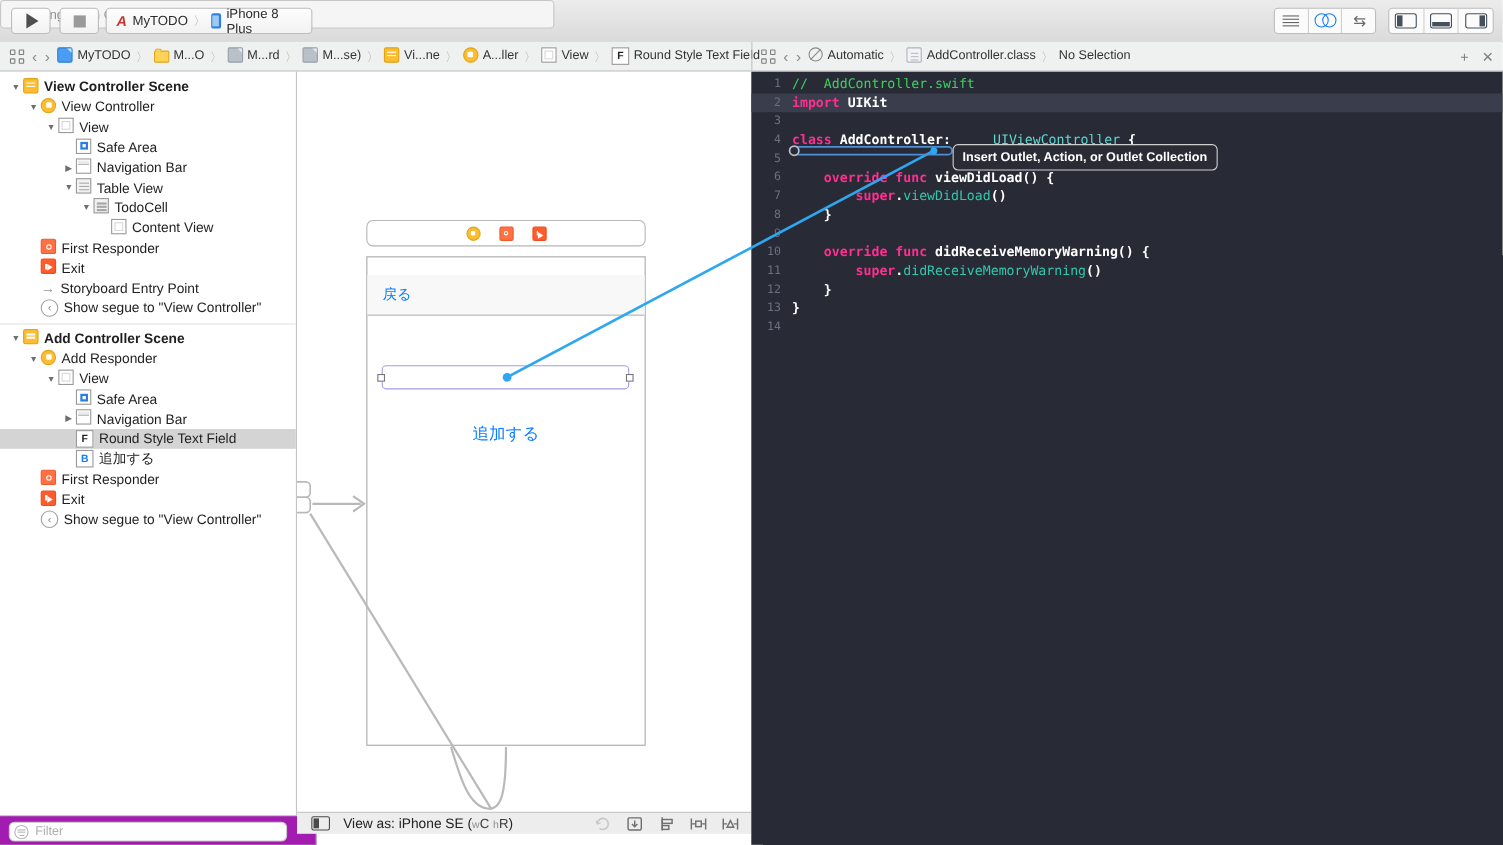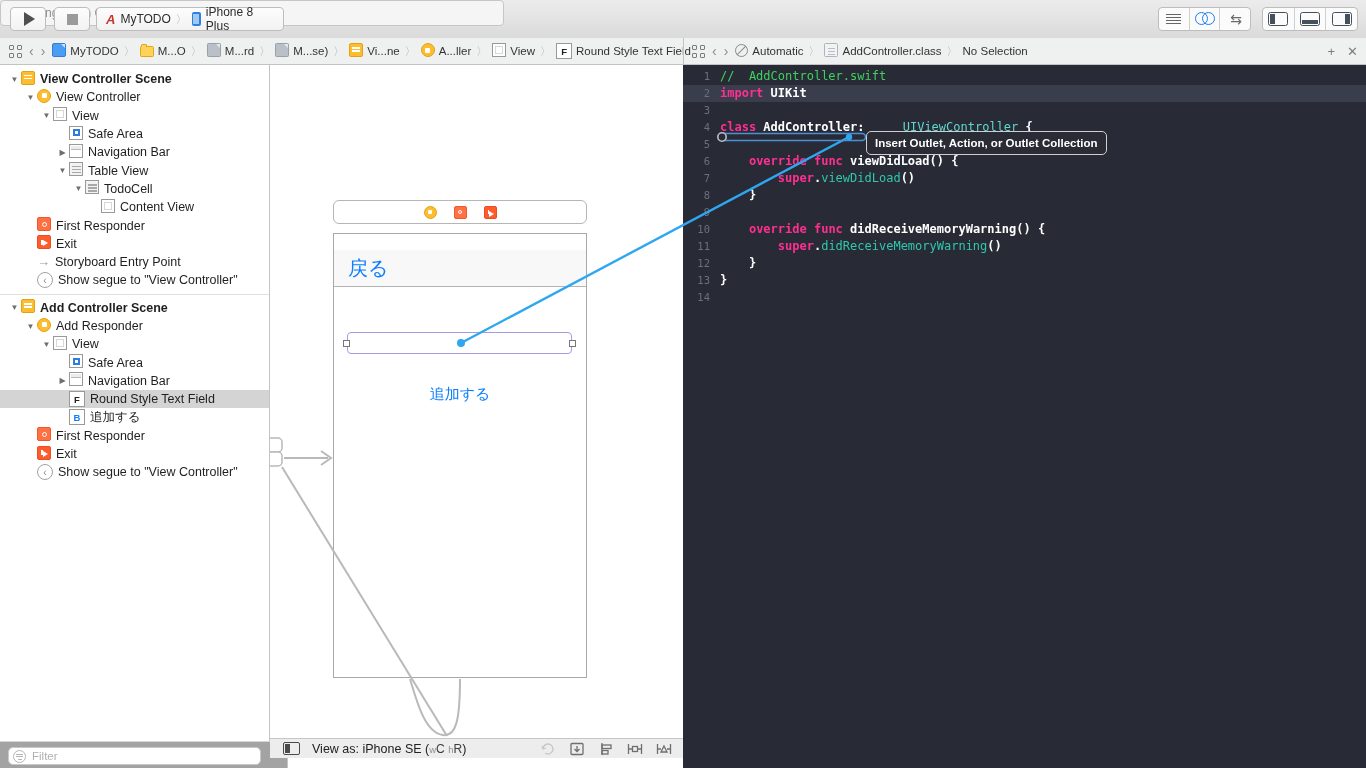--- a/index.html
+++ b/index.html
@@ -90,37 +90,37 @@
   
   #left-panel{left:0;top:64px;width:270px;height:677px;background:#fff;border-right:1px solid #c4c4c4;box-sizing:border-box;overflow:hidden;}
   .orow{display:flex;align-items:center;height:18.3px;font-size:12.5px;color:#1f1f1f;white-space:nowrap;}
   .orow.bold{font-weight:bold;}
   .orow.selected{background:#d4d4d4;}
   .disc{width:13px;flex:none;text-align:center;font-size:8px;color:#6e6e6e;}
   .olabel{margin-left:5px;}
   .osep{height:1px;background:#e1e1e1;margin:4px 0;}
   #outline-rows{padding-top:6px;}
   
-  #filterbar{left:0;top:741px;width:288px;height:27px;background:#a3a3a3;border-top:1px solid #d4d4d4;
+  #filterbar{left:0;top:741px;width:288px;height:27px;background:#a21caf;border-top:1px solid #d4d4d4;
     border-right:1px solid #c4c4c4;box-sizing:border-box;}
   #filter-field{position:absolute;left:8px;top:5px;width:253px;height:18px;background:#fff;border:1px solid #c9c9c9;
     border-radius:5px;box-sizing:border-box;display:flex;align-items:center;padding-left:4px;gap:4px;}
   #filter-field input{border:none;outline:none;font-size:11.5px;color:#444;width:200px;background:transparent;font-family:"Liberation Sans",sans-serif;}
   #filter-field input::placeholder{color:#b0b0b0;}
   .filt-ic{width:11px;height:11px;border:1.2px solid #b5b5b5;border-radius:50%;position:relative;flex:none;}
   .filt-ic i{position:absolute;left:2px;right:2px;height:1px;background:#b5b5b5;}
   
   #canvas{left:270px;top:64px;width:413px;height:674px;background:#fff;overflow:hidden;}
   #scene-dock{position:absolute;left:63px;top:136px;width:254px;height:24px;border:1px solid #b6b6b6;border-radius:6px;
     box-sizing:border-box;background:#fff;display:flex;align-items:center;justify-content:center;gap:17px;}
   .dock-ic{width:13px;height:13px;}
   #device{position:absolute;left:63px;top:169px;width:254px;height:445px;border:1px solid #a8a8a8;box-sizing:border-box;background:#fff;}
   #dev-navbar{position:absolute;left:0;right:0;top:16px;height:36px;background:#f8f8f8;border-bottom:1px solid #b4b4b4;
     display:flex;align-items:center;}
-  #back-label{position:absolute;left:14px;font-size:20px;}
+  #back-label{position:absolute;left:14px;font-size:13px;}
   #nav-title{width:100%;text-align:center;font-size:15px;font-weight:bold;color:#1c1c1c;}
   #textfield{position:absolute;left:13px;top:98px;width:225px;height:22px;border:1px solid #a79be4;border-radius:4px;
     box-sizing:border-box;background:#fff;}
   .handle{position:absolute;width:7px;height:7px;background:#fff;border:1px solid #777;box-sizing:border-box;}
   #add-label{position:absolute;left:0;right:0;top:151px;text-align:center;font-size:15px;}
   
   #canvasbar{left:270px;top:738px;width:413px;height:20px;background:#ededed;border-top:1px solid #c6c6c6;
     box-sizing:border-box;display:flex;align-items:center;}
   #doc-outline-toggle{margin-left:13px;width:17px;height:13px;border:1.4px solid #4a4a4a;border-radius:2px;position:relative;box-sizing:border-box;flex:none;}
   #doc-outline-toggle i{position:absolute;left:1px;top:1px;bottom:1px;width:5px;background:#4a4a4a;}

